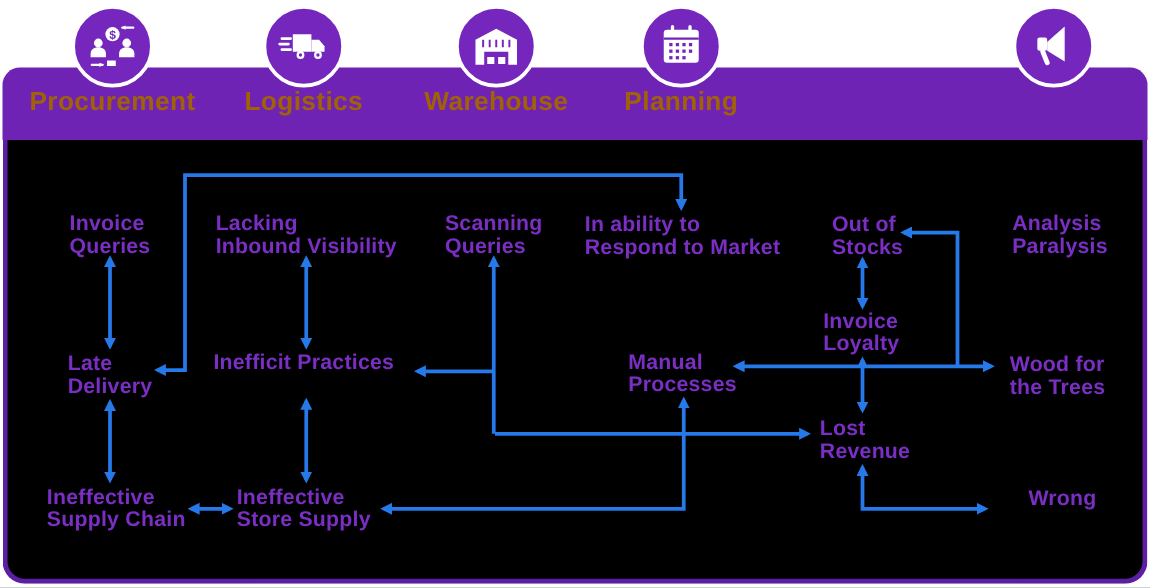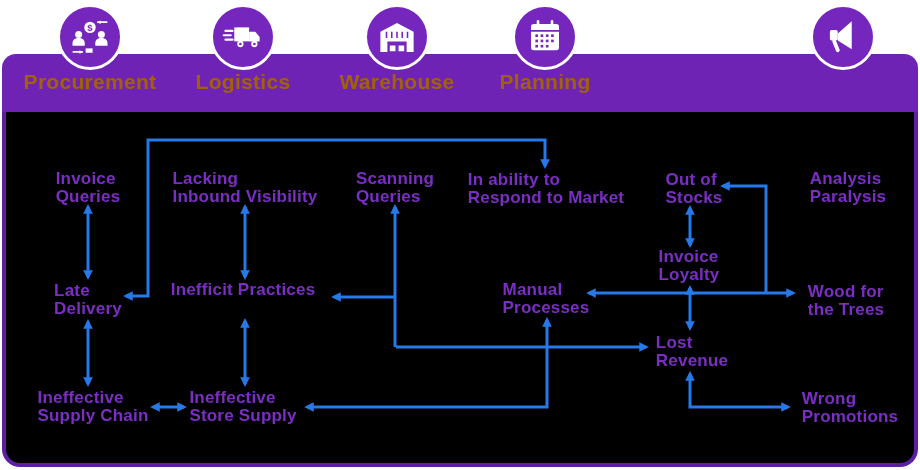--- a/index.html
+++ b/index.html
@@ -197,16 +197,15 @@
   <div class="node" style="left:93px;top:389px">
     <span>Ineffective</span>
     <span>Supply Chain</span>
   </div>
   <div class="node" style="left:243px;top:389px">
     <span>Ineffective</span>
     <span>Store Supply</span>
   </div>
   <div class="node" style="left:850px;top:390px">
     <span>Wrong</span>
-    <span>Promotions</span>
   </div>
 
 </div>
 
 </body></html>

